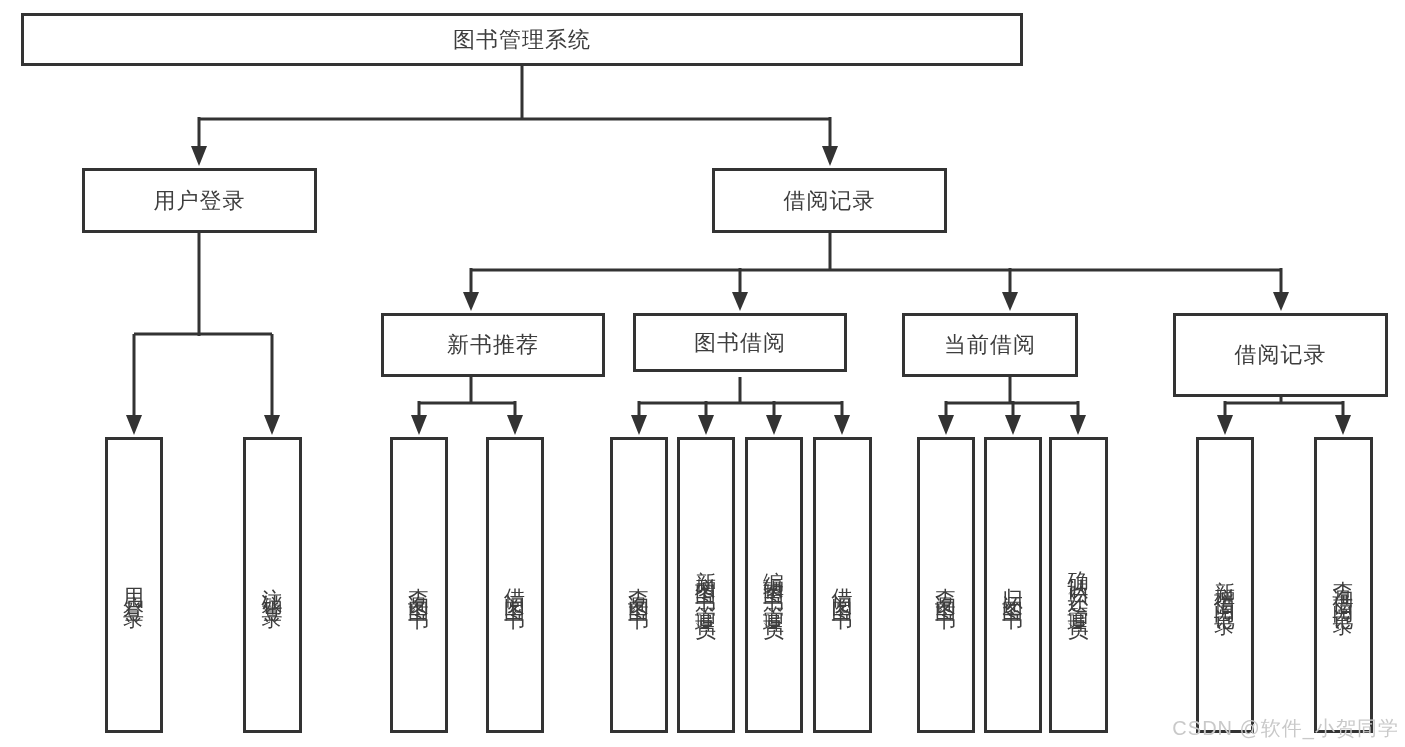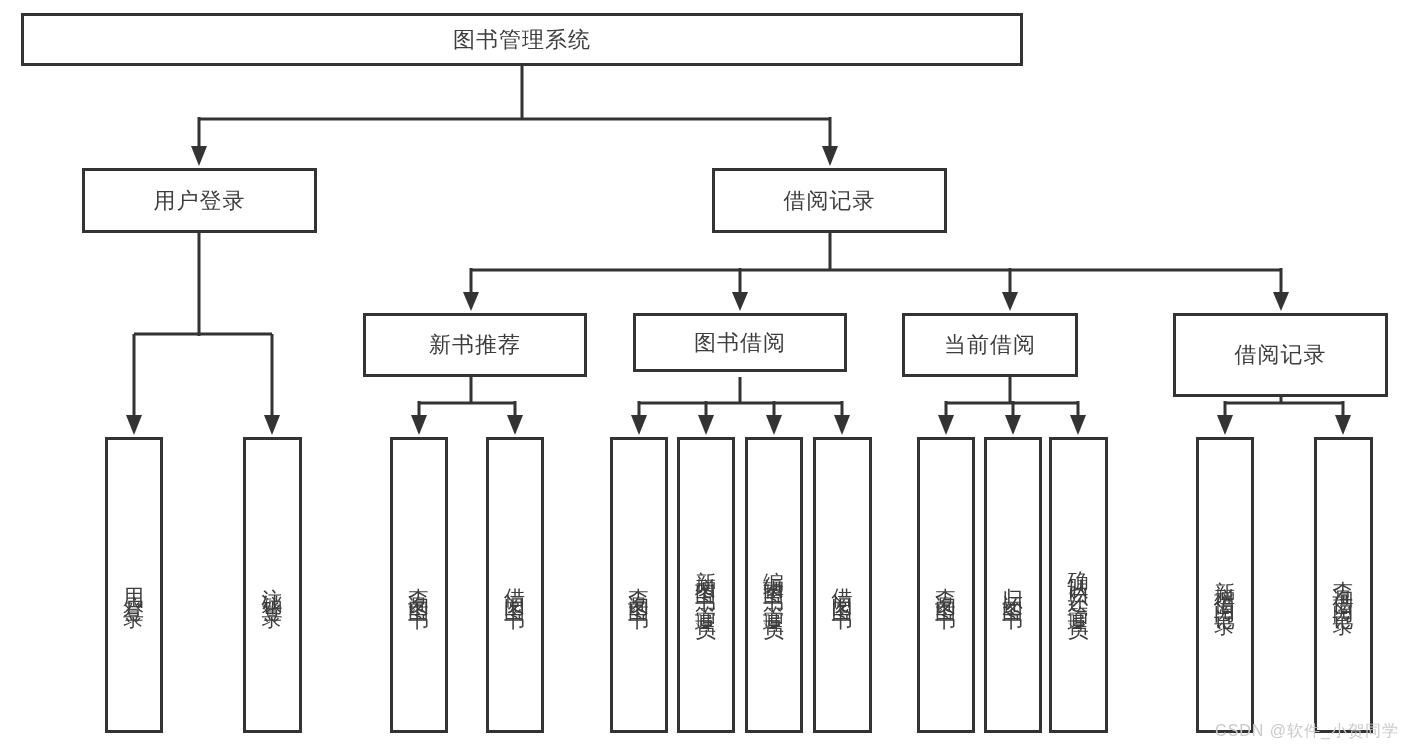--- a/index.html
+++ b/index.html
@@ -33,21 +33,21 @@
     writing-mode: vertical-rl;
     text-orientation: mixed;
     letter-spacing: 7px;
     line-height: 1;
     white-space: nowrap;
   }
   .watermark {
     position: absolute;
     right: 6px;
     bottom: 5px;
-    font-size: 16px;
+    font-size: 20px;
     letter-spacing: 1px;
     color: #c9c9c9;
   }
 </style>
 </head>
 <body>
 
 <div class="stage">
 
   <svg class="connectors" viewBox="0 0 1405 747">
@@ -94,21 +94,21 @@
     <span>图书管理系统</span>
   </div>
 
   <div class="node hnode" style="left:82px;top:168px;width:235px;height:65px">
     <span>用户登录</span>
   </div>
   <div class="node hnode" style="left:712px;top:168px;width:235px;height:65px">
     <span>借阅记录</span>
   </div>
 
-  <div class="node hnode" style="left:363px;top:313px;width:224px;height:64px">
+  <div class="node hnode" style="left:381px;top:313px;width:224px;height:64px">
     <span>新书推荐</span>
   </div>
   <div class="node hnode" style="left:633px;top:313px;width:214px;height:59px">
     <span>图书借阅</span>
   </div>
   <div class="node hnode" style="left:902px;top:313px;width:176px;height:64px">
     <span>当前借阅</span>
   </div>
   <div class="node hnode" style="left:1173px;top:313px;width:215px;height:84px">
     <span>借阅记录</span>

